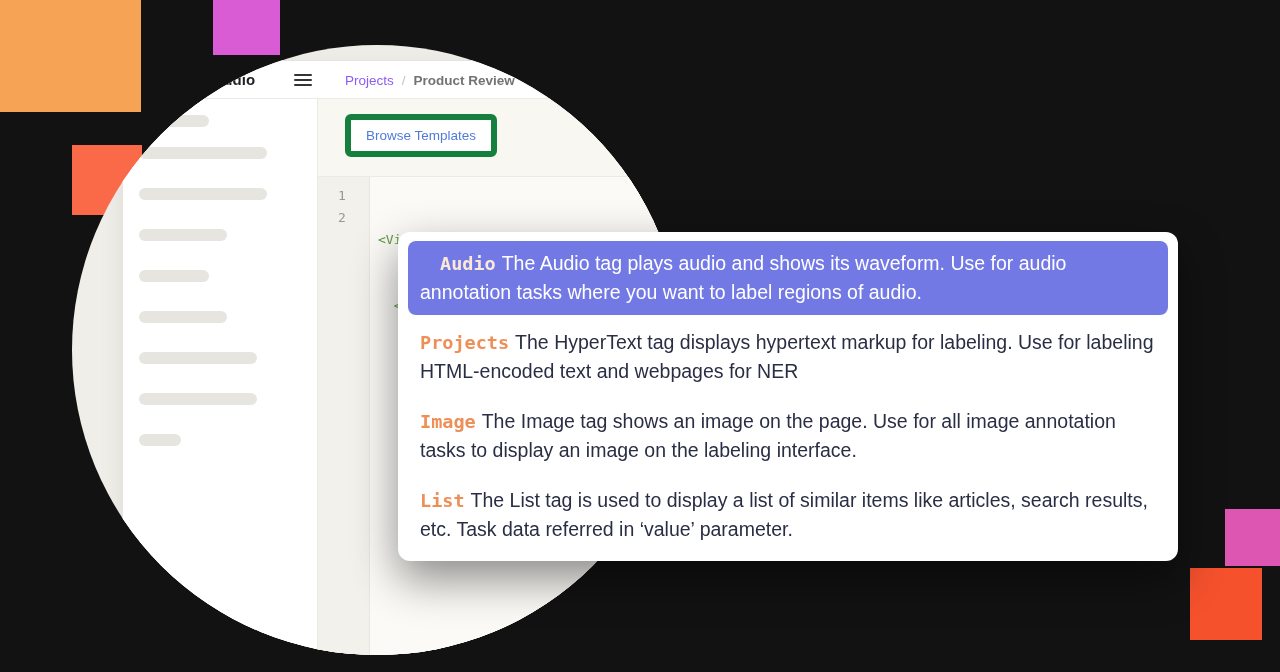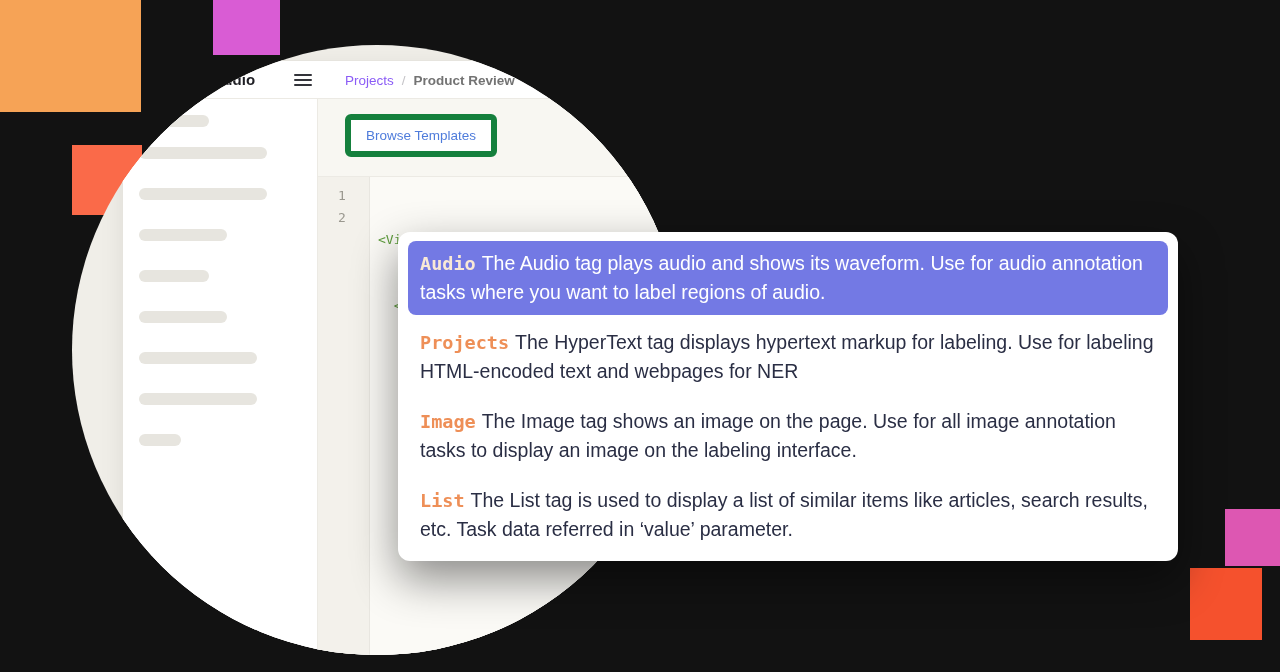--- a/index.html
+++ b/index.html
@@ -114,21 +114,21 @@
   }
   .ac-item:last-child { margin-bottom: 0; }
   .ac-tag {
     font-family: "DejaVu Sans Mono", monospace;
     font-size: 18.5px;
     font-weight: bold;
     color: #EE8F57;
     margin-right: 6px;
   }
   .ac-item.selected { background: #7379E4; color: #FFFFFF; }
-  .ac-item.selected .ac-tag { color: #F9E9D6; }
+  .ac-item.selected .ac-tag { color: #F9E9D6; margin-left: 20px; }
 </style>
 </head>
 <body>
 
 <div class="sq sq-orange-tl"></div>
 <div class="sq sq-red-left"></div>
 <div class="sq sq-magenta-top"></div>
 <div class="sq sq-pink-right"></div>
 <div class="sq sq-red-br"></div>
 

